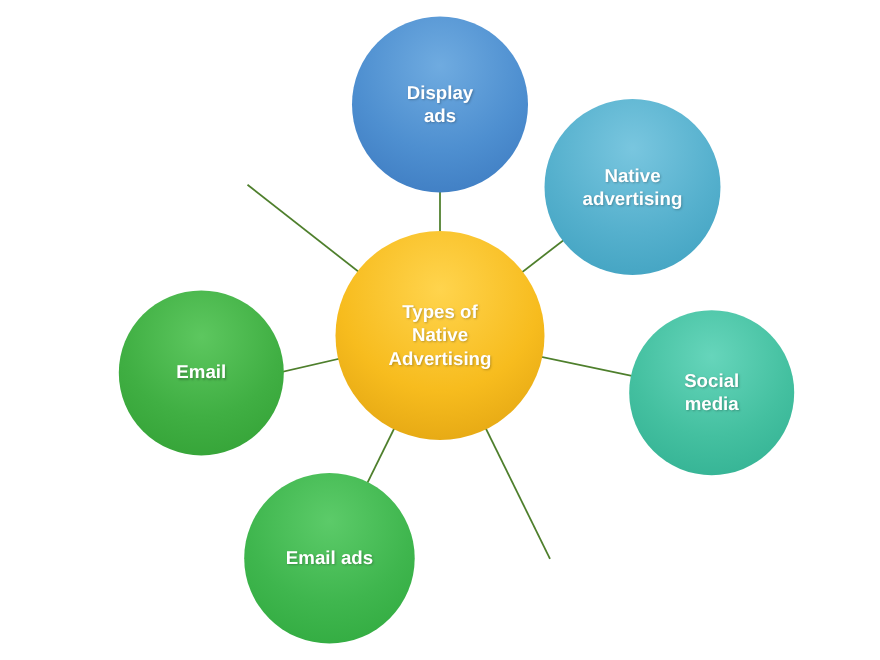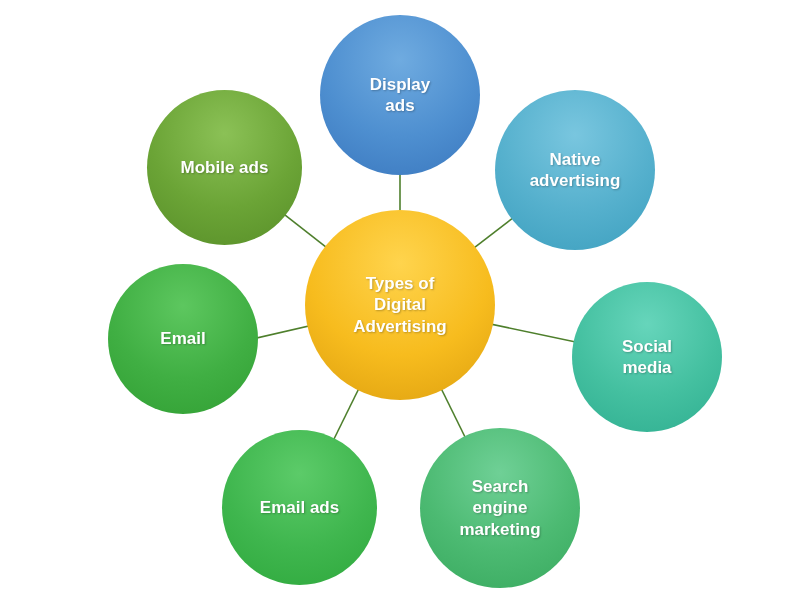--- a/index.html
+++ b/index.html
@@ -88,50 +88,42 @@
     <line x1="400" y1="305" x2="575" y2="170" stroke="#4E7F2C"></line>
     <line x1="400" y1="305" x2="647" y2="357" stroke="#4E7F2C"></line>
     <line x1="400" y1="305" x2="500" y2="508" stroke="#4E7F2C"></line>
     <line x1="400" y1="305" x2="300" y2="508" stroke="#4E7F2C"></line>
     <line x1="400" y1="305" x2="183" y2="355" stroke="#4E7F2C"></line>
     <line x1="400" y1="305" x2="225" y2="168" stroke="#4E7F2C"></line>
   </svg>
 
   <div class="node n-center">
     <span class="label">Types of
-Digital
+Native
 Advertising</span>
   </div>
 
   <div class="node n-display">
     <span class="label">Display
 ads</span>
   </div>
 
   <div class="node n-social">
     <span class="label">Social
 media</span>
   </div>
 
   <div class="node n-native">
     <span class="label">Native
 advertising</span>
   </div>
 
-  <div class="node n-search">
-    <span class="label">Search
-engine
-marketing</span>
-  </div>
 
   <div class="node n-video">
     <span class="label">Email ads</span>
   </div>
 
   <div class="node n-email">
     <span class="label">Email</span>
   </div>
 
-  <div class="node n-mobile">
-    <span class="label">Mobile ads</span>
-  </div>
 
 </div>
 
 </body></html>

